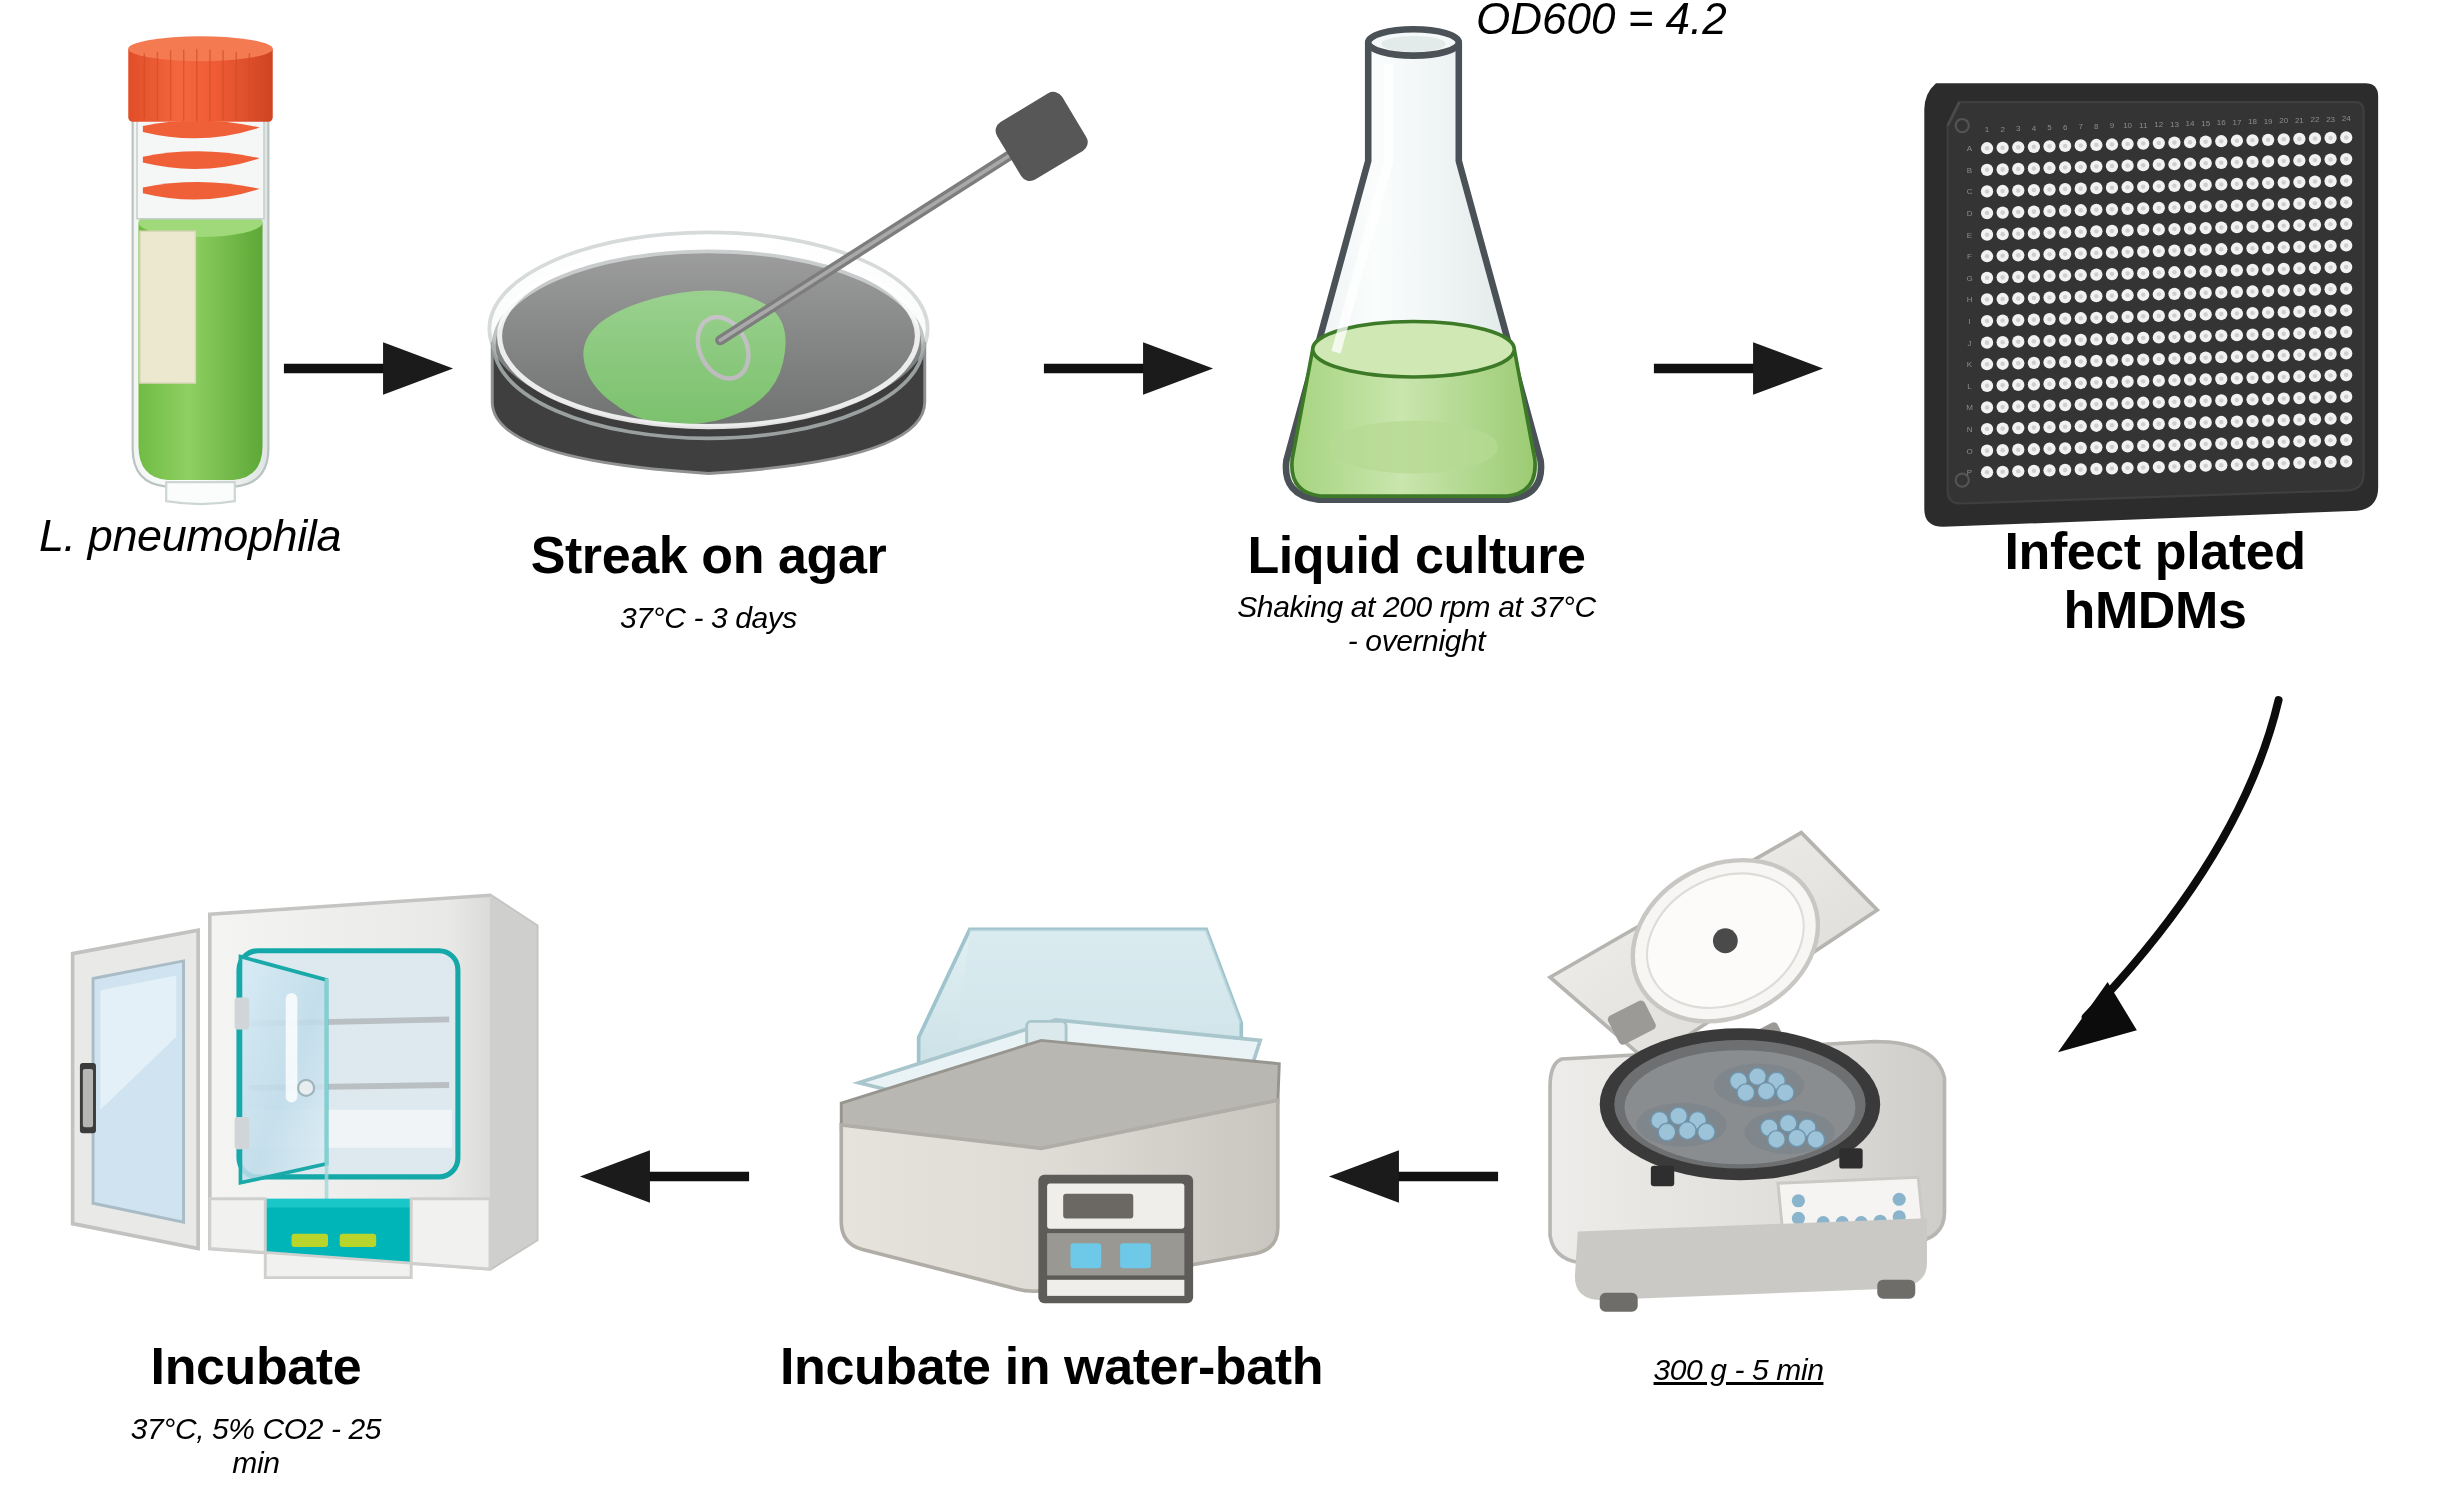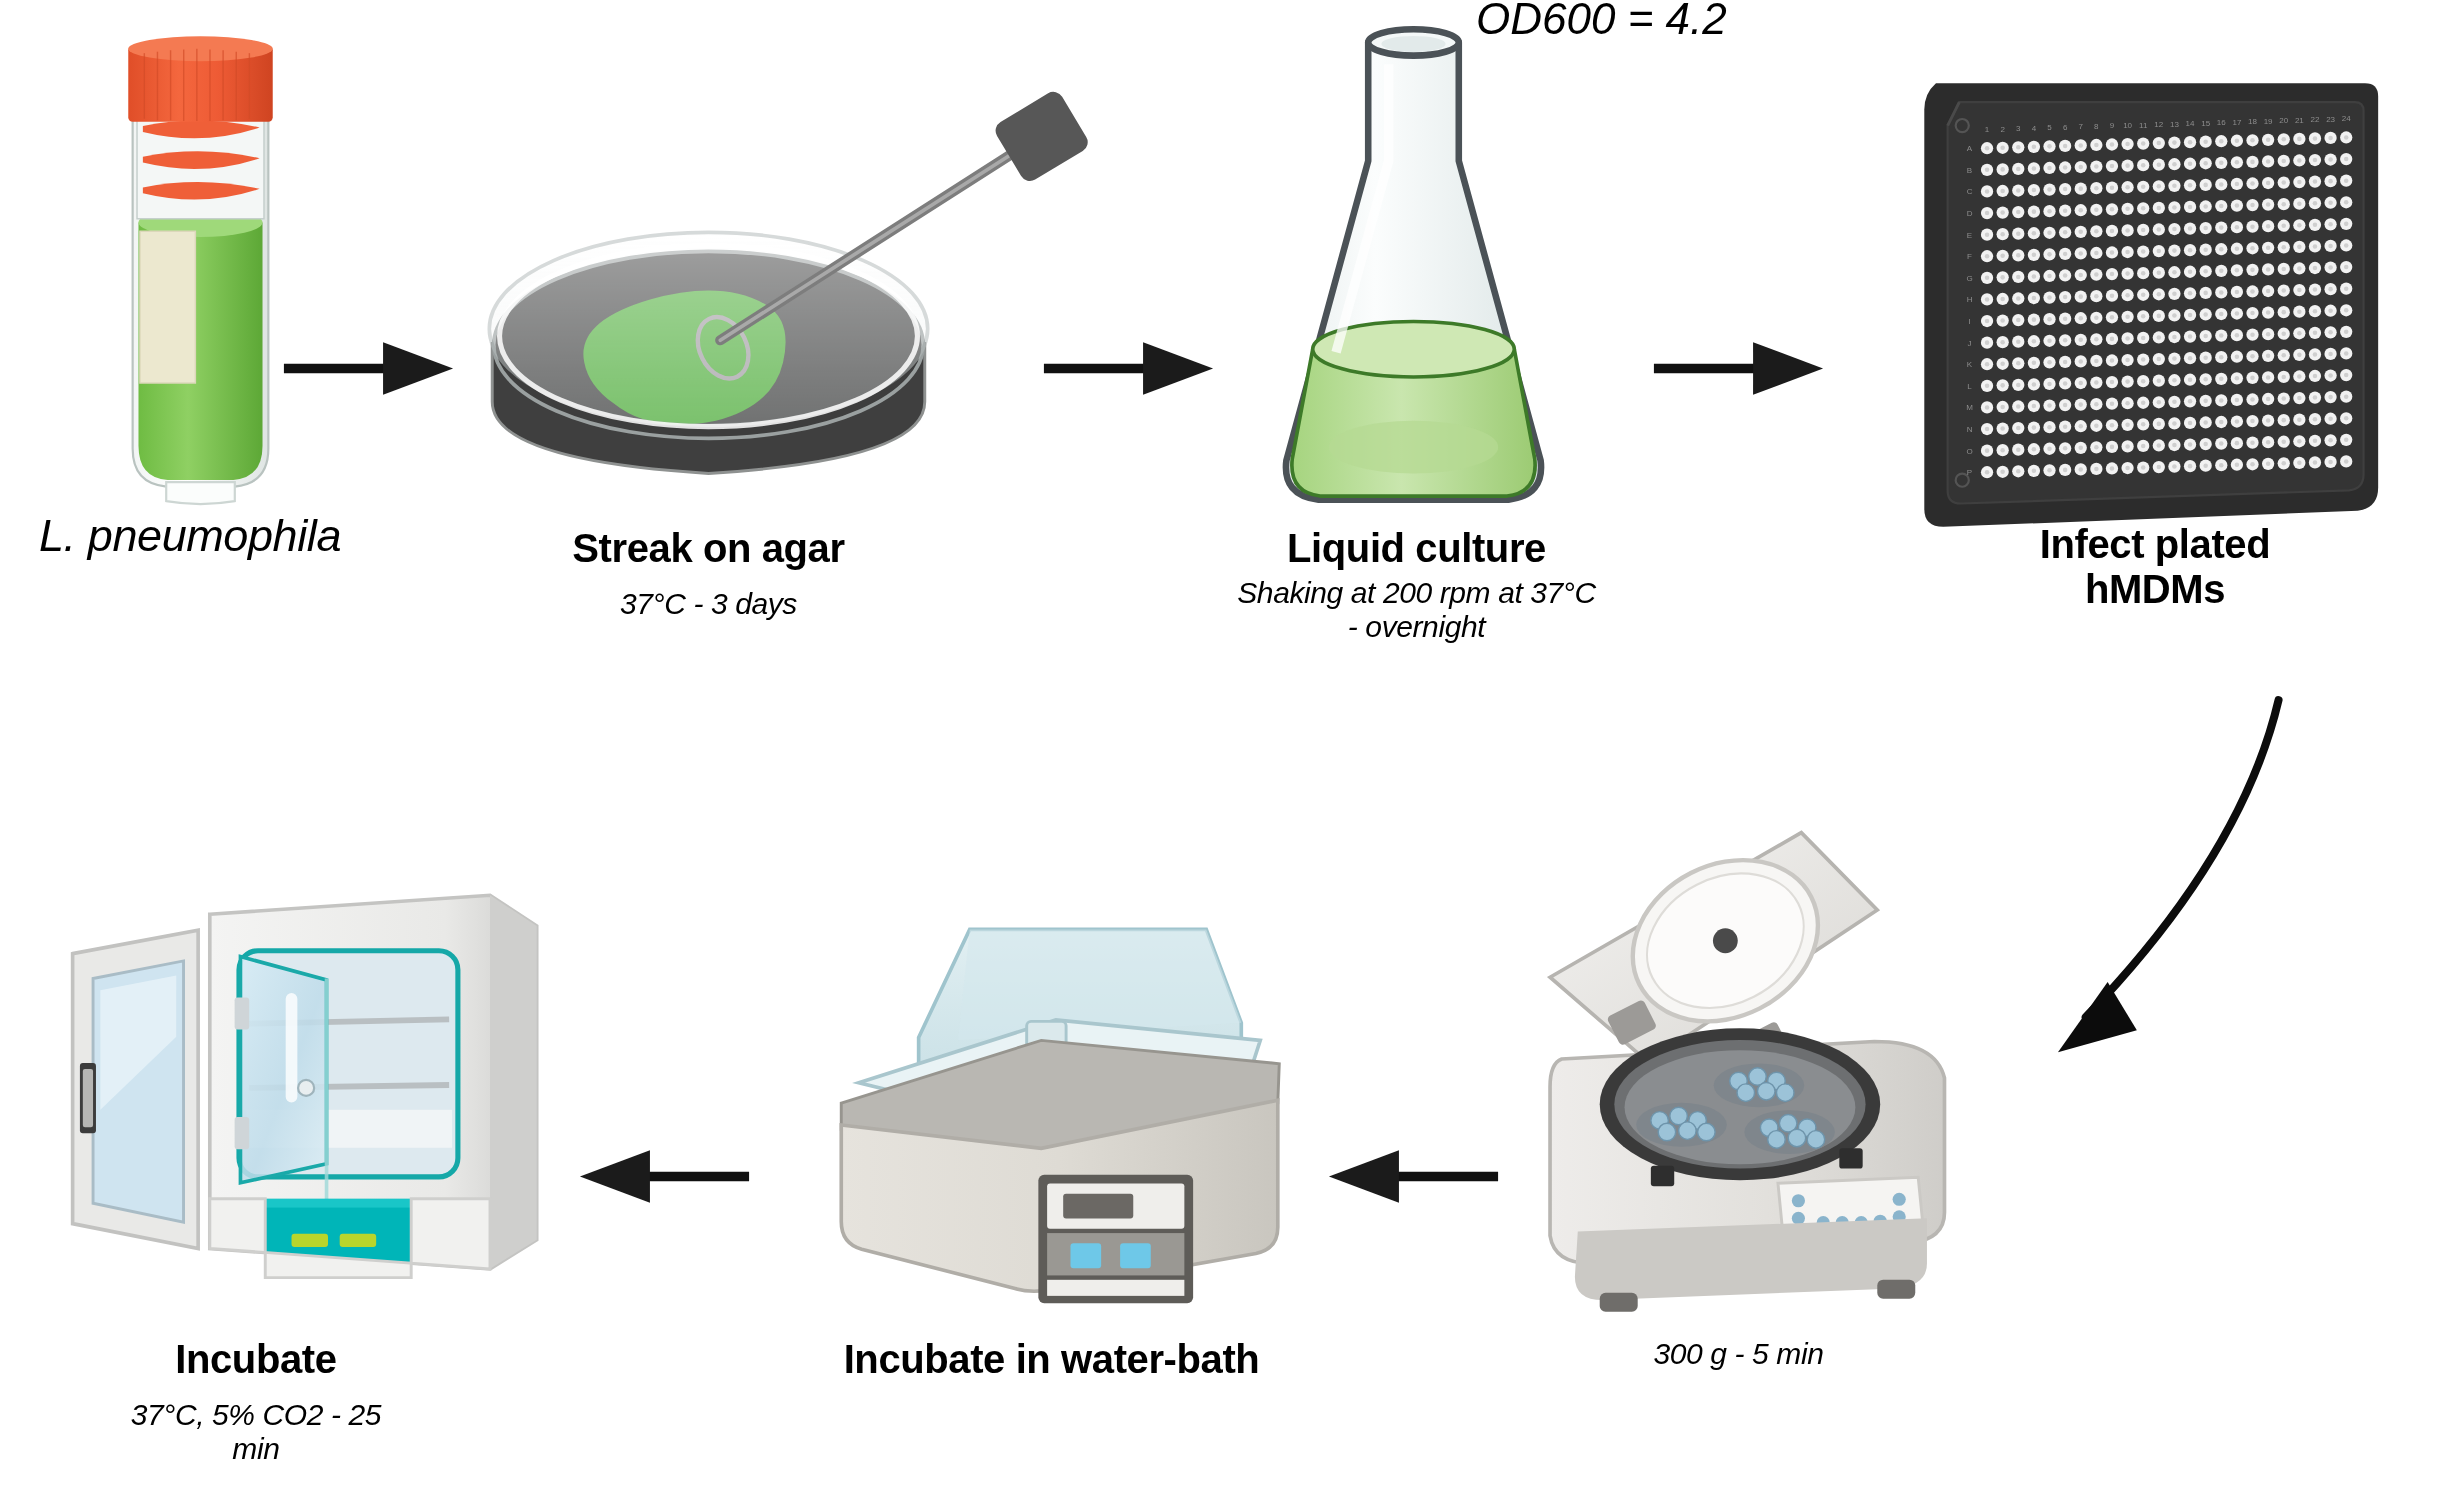--- a/index.html
+++ b/index.html
@@ -1,21 +1,21 @@
 <!DOCTYPE html>
 <html style="font-size:11.7px"><head>
 <meta charset="utf-8">
 <style>
   html,body{margin:0;padding:0;background:#fff;}
   body{width:2462px;height:1490px;position:relative;overflow:hidden;
        font-family:"Liberation Sans","DejaVu Sans",sans-serif;color:#000;}
   .stage{position:absolute;left:0;top:0;width:2462px;height:1490px;}
   .node{position:absolute;}
   .caption{position:absolute;text-align:center;line-height:1.13;}
-  .cap-title{font-weight:bold;font-size:40px;letter-spacing:-0.4px;}
+  .cap-title{font-weight:bold;font-size:52px;letter-spacing:-0.4px;}
   .cap-sub{font-style:italic;font-size:30px;letter-spacing:-0.4px;}
   .annot{position:absolute;font-style:italic;font-size:44px;}
   svg{display:block;overflow:visible;}
 </style>
 </head>
 <body>
 
 <div class="stage">
 
   <div class="node" style="left:102px;top:40px;">
@@ -1070,21 +1070,21 @@
       <rect x="250" y="476" width="32" height="28" rx="4" fill="#2e2e2e"></rect>
       <rect x="508" y="452" width="32" height="28" rx="4" fill="#2e2e2e"></rect>
 
       <path d="M150,566 L628,548 L628,610 Q628,640 586,644 L184,660 Q146,660 146,628 Z" fill="#cbc9c5"></path>
       <rect x="180" y="650" width="52" height="26" rx="8" fill="#6f6d6a"></rect>
       <rect x="560" y="632" width="52" height="26" rx="8" fill="#6f6d6a"></rect>
     </svg>
   </div>
 
   <div class="caption" style="left:1461px;top:1337px;width:555px;">
-    <div class="cap-sub" style="margin-top:0;">300 g - 5 min</div>
+    <div class="cap-sub" style="margin-top:16px;text-decoration:underline;">300 g - 5 min</div>
   </div>
 
   <div class="node" style="left:1326px;top:1140px;">
     <svg width="175" height="73" viewBox="0 0 240 100">
       <line x1="90" y1="50" x2="236" y2="50" stroke="#111" stroke-width="13"></line>
       <path d="M100,14 L4,50 L100,86 Z" fill="#1b1b1b"></path>
     </svg>
   </div>
 
   <div class="node" style="left:796px;top:884px;">

